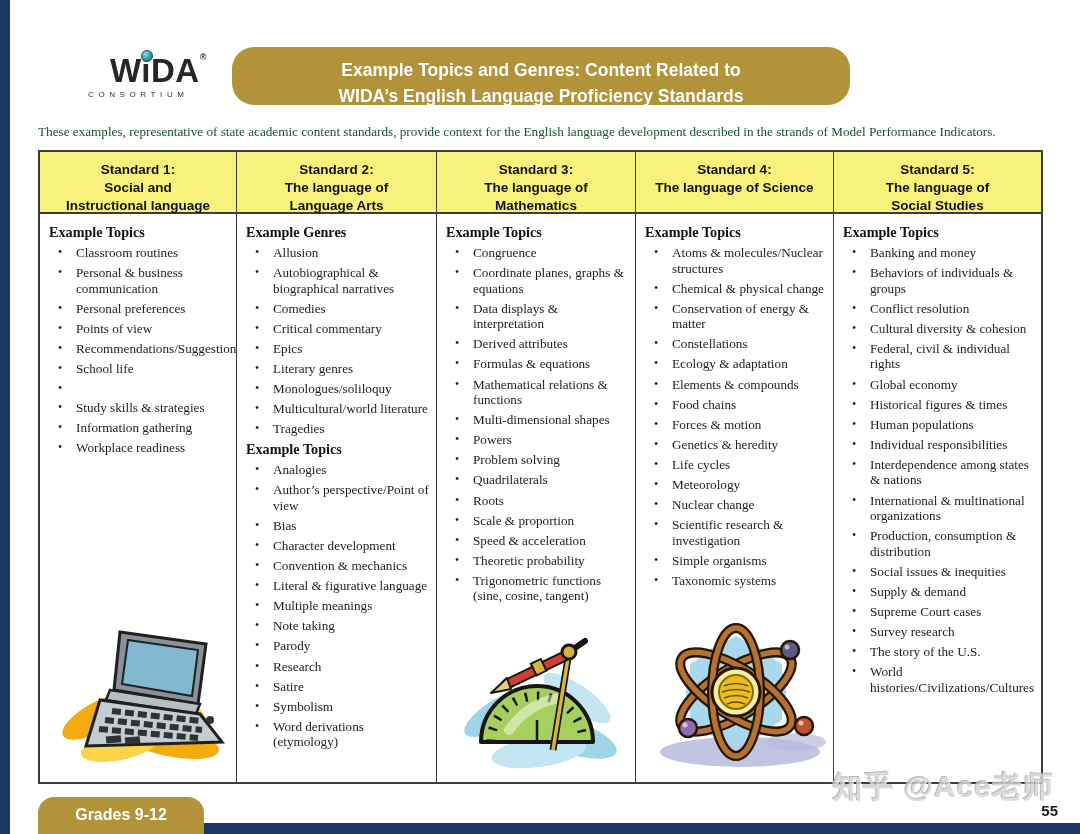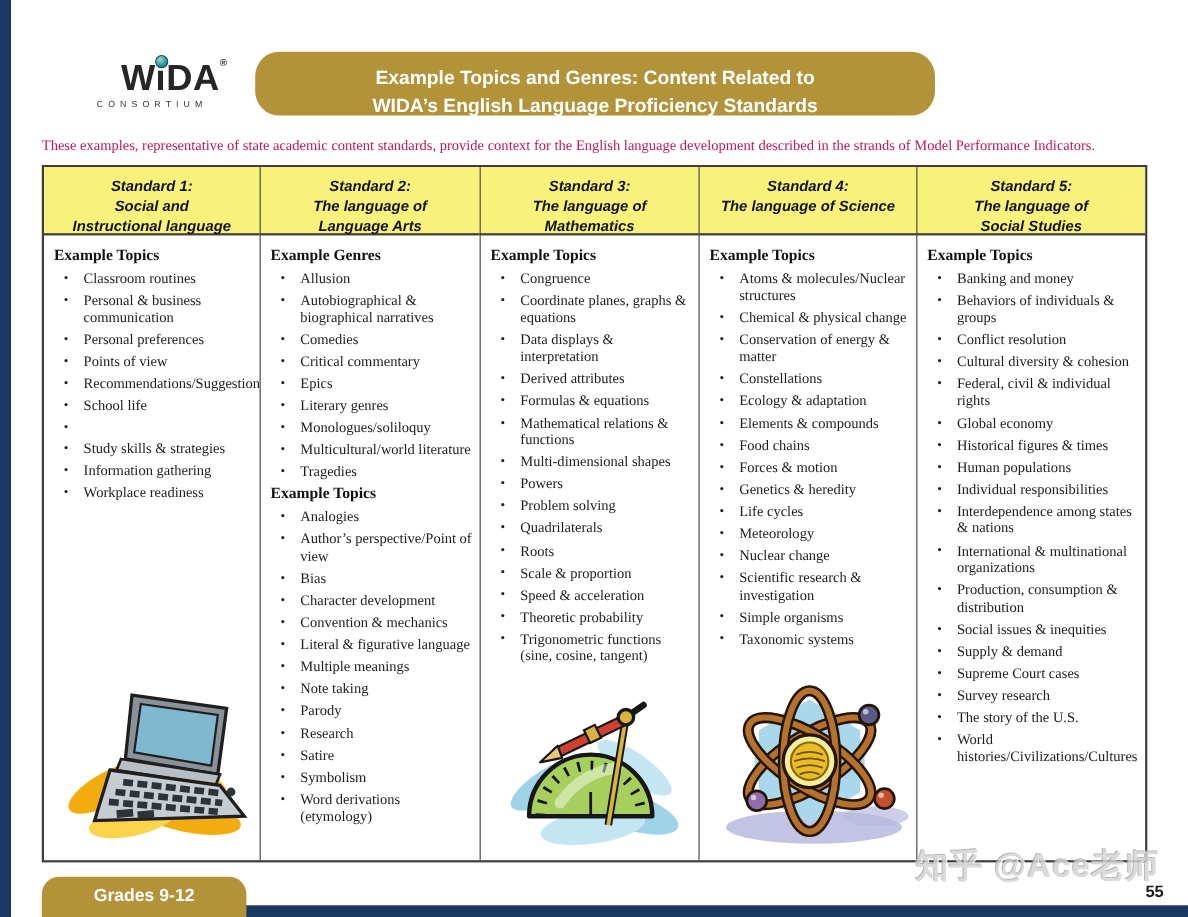--- a/index.html
+++ b/index.html
@@ -26,45 +26,45 @@
     border:1px solid #0e4a5c;box-sizing:border-box;}
   .consortium{font-family:"Liberation Sans",sans-serif;font-size:8px;letter-spacing:4.6px;
     color:#333;margin-top:3px;padding-left:2px;}
 
   
   .banner{position:absolute;left:232px;top:47px;width:618px;height:58px;background:var(--gold);
     border-radius:22px;color:#fff;text-align:center;font-family:"Liberation Sans",sans-serif;
     font-weight:bold;font-size:17.5px;line-height:1.48;padding-top:11px;box-sizing:border-box;}
 
   .intro{position:absolute;left:38px;top:124px;width:1005px;font-size:13.2px;
-    color:#be185d;white-space:nowrap;}
+    color:#14532d;white-space:nowrap;}
 
   
   .table{position:absolute;left:38px;top:150px;width:1005px;height:634px;
     border:2px solid var(--border);box-sizing:border-box;display:grid;
     grid-template-columns:196px 200px 199px 198px 1fr;grid-template-rows:62px 1fr;background:#fff;}
   .th{background:var(--hdr-yellow);border-bottom:2px solid var(--border);
     font-family:"Liberation Sans",sans-serif;font-weight:bold;font-size:13.5px;line-height:1.32;
-    color:#111;text-align:center;padding-top:9px;box-sizing:border-box;font-style:italic;}
+    color:#111;text-align:center;padding-top:9px;box-sizing:border-box;}
   .bl{border-left:1.5px solid var(--border);}
   .td{position:relative;padding:8px 5px 16px 9px;box-sizing:border-box;font-size:13.2px;overflow:hidden;}
   .td h4{font-size:14.2px;margin:2px 0 4px 0;font-weight:bold;color:#111;}
   .td ul{list-style:none;margin:0 0 3px 0;padding:0;}
   .td li{display:flex;margin:0 0 4.5px 0;line-height:1.18;}
   .bullet{flex:0 0 27px;padding-left:9px;box-sizing:border-box;font-size:12px;}
   .itext{flex:1;overflow-wrap:break-word;}
 
   .clipart{position:absolute;bottom:8px;}
   .clipart.laptop{left:10px;width:180px;height:150px;}
   .clipart.protractor{left:12px;width:178px;height:138px;}
   .clipart.atom{left:8px;width:188px;height:152px;}
   .clipart svg{width:100%;height:100%;display:block;}
 
   
-  .grades-tab{position:absolute;left:38px;bottom:0;width:186px;height:37px;background:var(--gold);
+  .grades-tab{position:absolute;left:38px;bottom:0;width:166px;height:37px;background:var(--gold);
     border-radius:16px 16px 0 0;color:#fff;font-family:"Liberation Sans",sans-serif;font-weight:bold;
     font-size:16px;text-align:center;line-height:35px;}
   .page-number{position:absolute;right:22px;bottom:15px;font-family:"Liberation Sans",sans-serif;
     font-weight:bold;font-size:15px;color:#1a1a1a;}
   .watermark{position:absolute;right:26px;bottom:26px;font-family:"Liberation Sans",sans-serif;
     font-weight:bold;font-size:30px;letter-spacing:1px;color:#d4d4d4;
     text-shadow:-1px -1px 0 #adadad, 1px 1px 0 #ffffff;opacity:.85;}
 </style>
 </head>
 <body>

